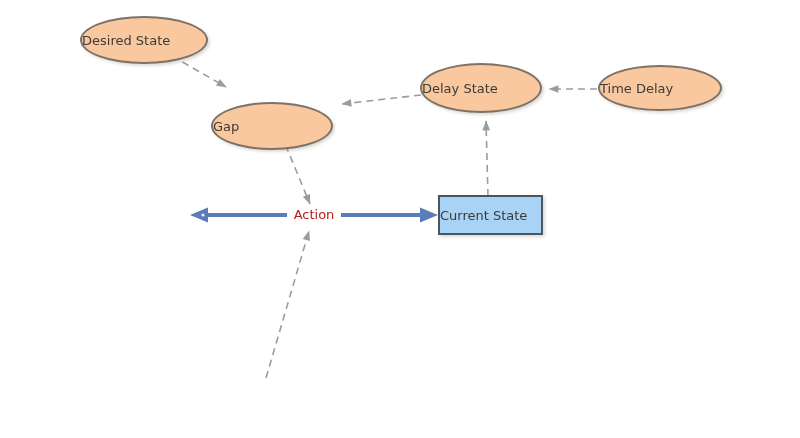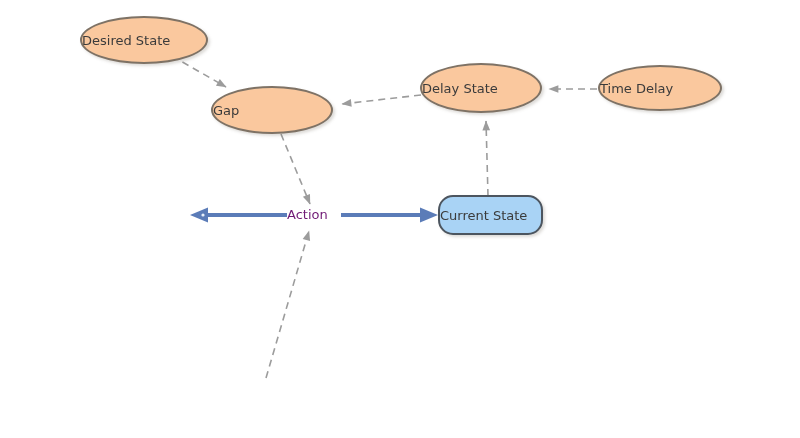--- a/index.html
+++ b/index.html
@@ -37,35 +37,36 @@
   .ellipse {
     background: #fac89e;
     border: 2px solid #7e7265;
     border-radius: 50%;
   }
   .rectangle {
     background: #a9d3f5;
     border: 2px solid #4c555f;
   }
   #n-desired-state { left: 80px;  top: 16px;  width: 128px; height: 48px; }
-  #n-gap           { left: 211px; top: 86px;  width: 122px; height: 48px; }
+  #n-gap           { left: 211px; top: 102px;  width: 122px; height: 48px; }
   #n-delay-state   { left: 420px; top: 63px;  width: 122px; height: 50px; }
   #n-time-delay    { left: 598px; top: 65px;  width: 124px; height: 46px; }
-  #n-current-state { left: 438px; top: 195px; width: 105px; height: 40px; border-radius: 15px; }
+  #n-current-state { left: 438px; top: 195px; width: 105px; height: 40px; }
   #n-action-factor { left: 200px; top: 374px; width: 124px; height: 52px; }
   .action-label {
     position: absolute;
     left: 287px;
     top: 203px;
     width: 54px;
     height: 24px;
     background: #ffffff;
-    color: #701a75;
+    color: #b91c1c;
     font-size: 13px;
     line-height: 24px;
+    text-align: center;
     white-space: nowrap;
   }
 </style>
 </head>
 <body>
 
 <div class="canvas">
 
   <svg class="layer" viewBox="0 0 800 438">
     <g>

